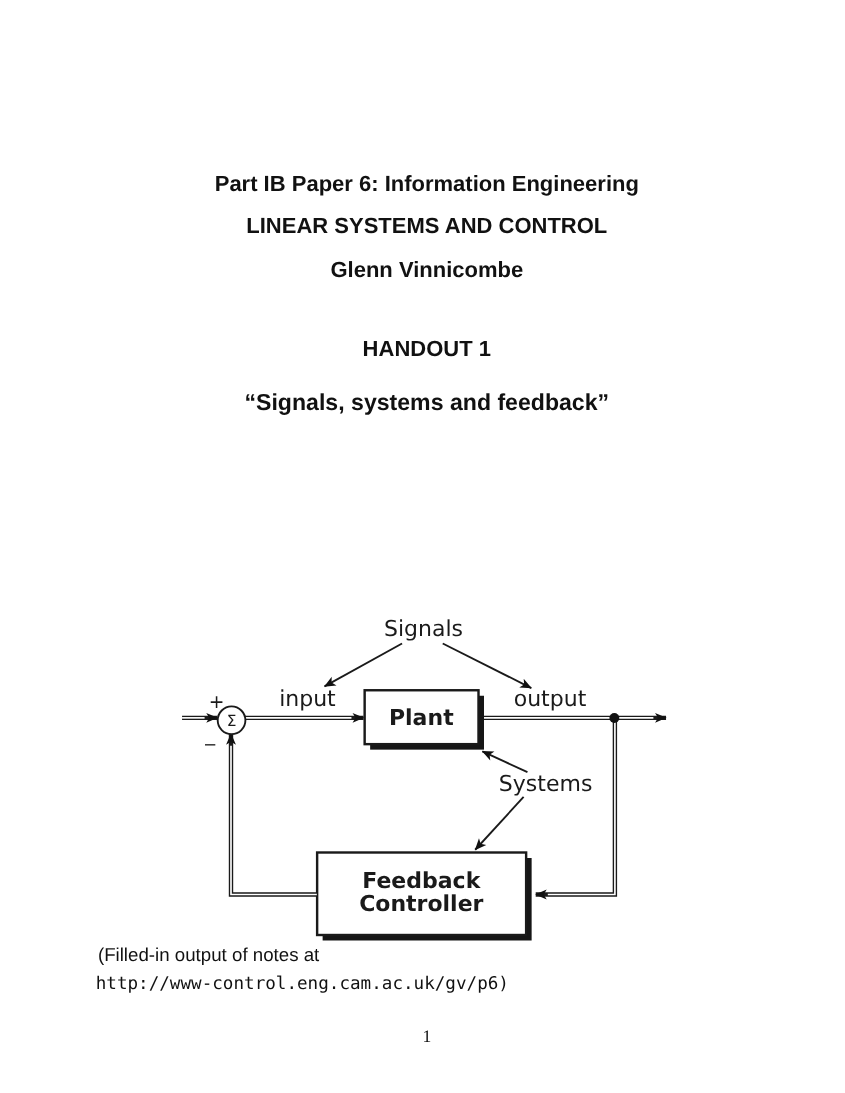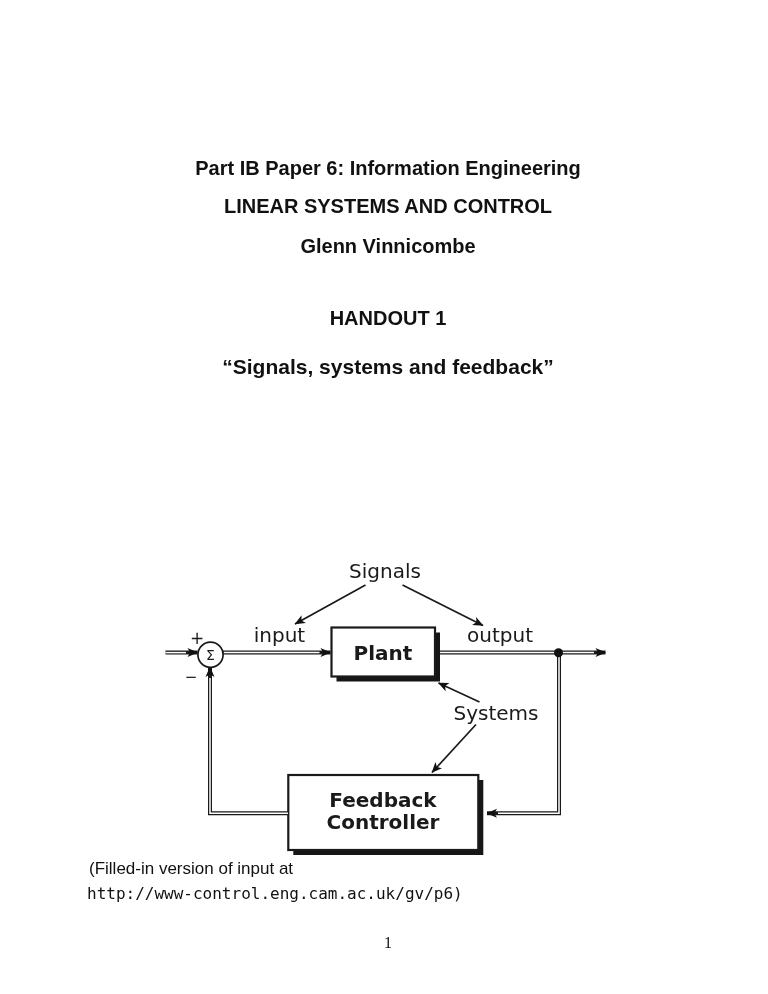--- a/index.html
+++ b/index.html
@@ -79,17 +79,17 @@
 
     <text x="385" y="578" font-size="20" text-anchor="middle">Signals</text>
     <text x="279.5" y="641.5" font-size="20" text-anchor="middle">input</text>
     <text x="500" y="641.5" font-size="20" text-anchor="middle">output</text>
     <text x="496" y="719.5" font-size="20" text-anchor="middle">Systems</text>
     <text x="383" y="659.5" font-size="20" font-weight="bold" text-anchor="middle" fill="#e8281e">Plant</text>
     <text x="383" y="807" font-size="20" font-weight="bold" text-anchor="middle" fill="#e8281e">Feedback</text>
     <text x="383" y="828.5" font-size="20" font-weight="bold" text-anchor="middle" fill="#e8281e">Controller</text>
   </svg>
 
-  <div class="foot1">(Filled-in version of input at</div>
+  <div class="foot1">(Filled-in output of notes at</div>
   <div class="foot2">http://www-control.eng.cam.ac.uk/gv/p6)</div>
   <div class="ctr pagenum">1</div>
 
 </div>
 
 </body></html>

